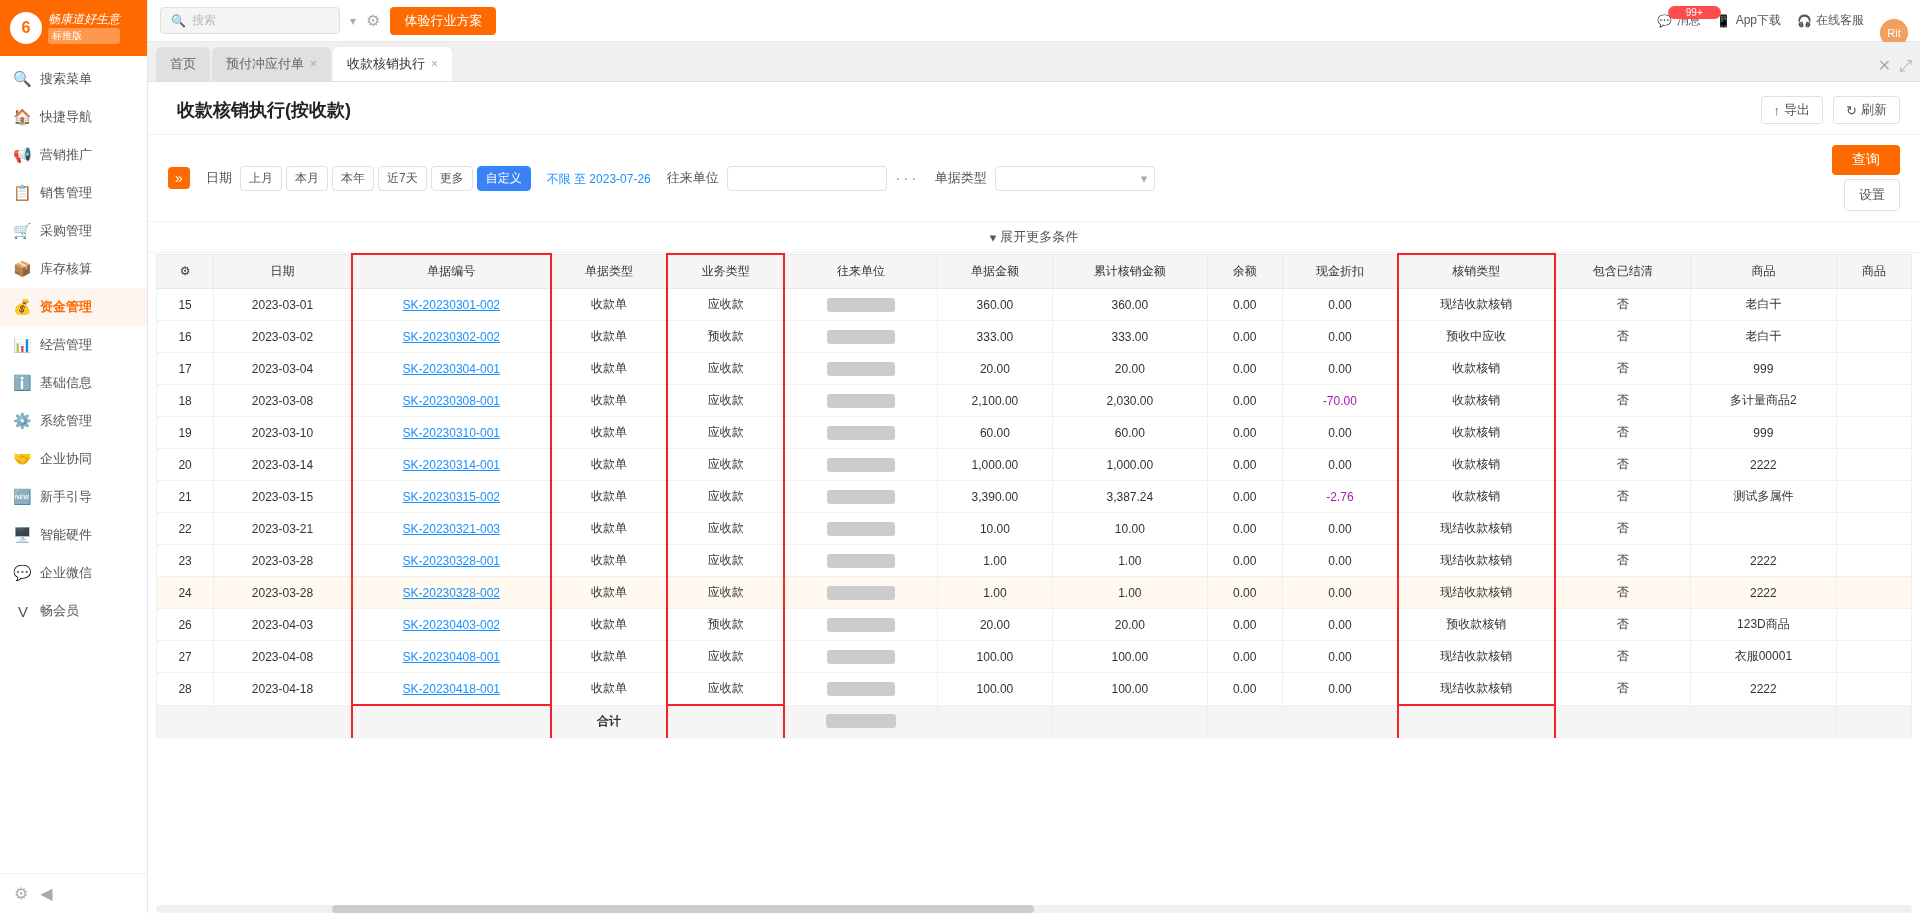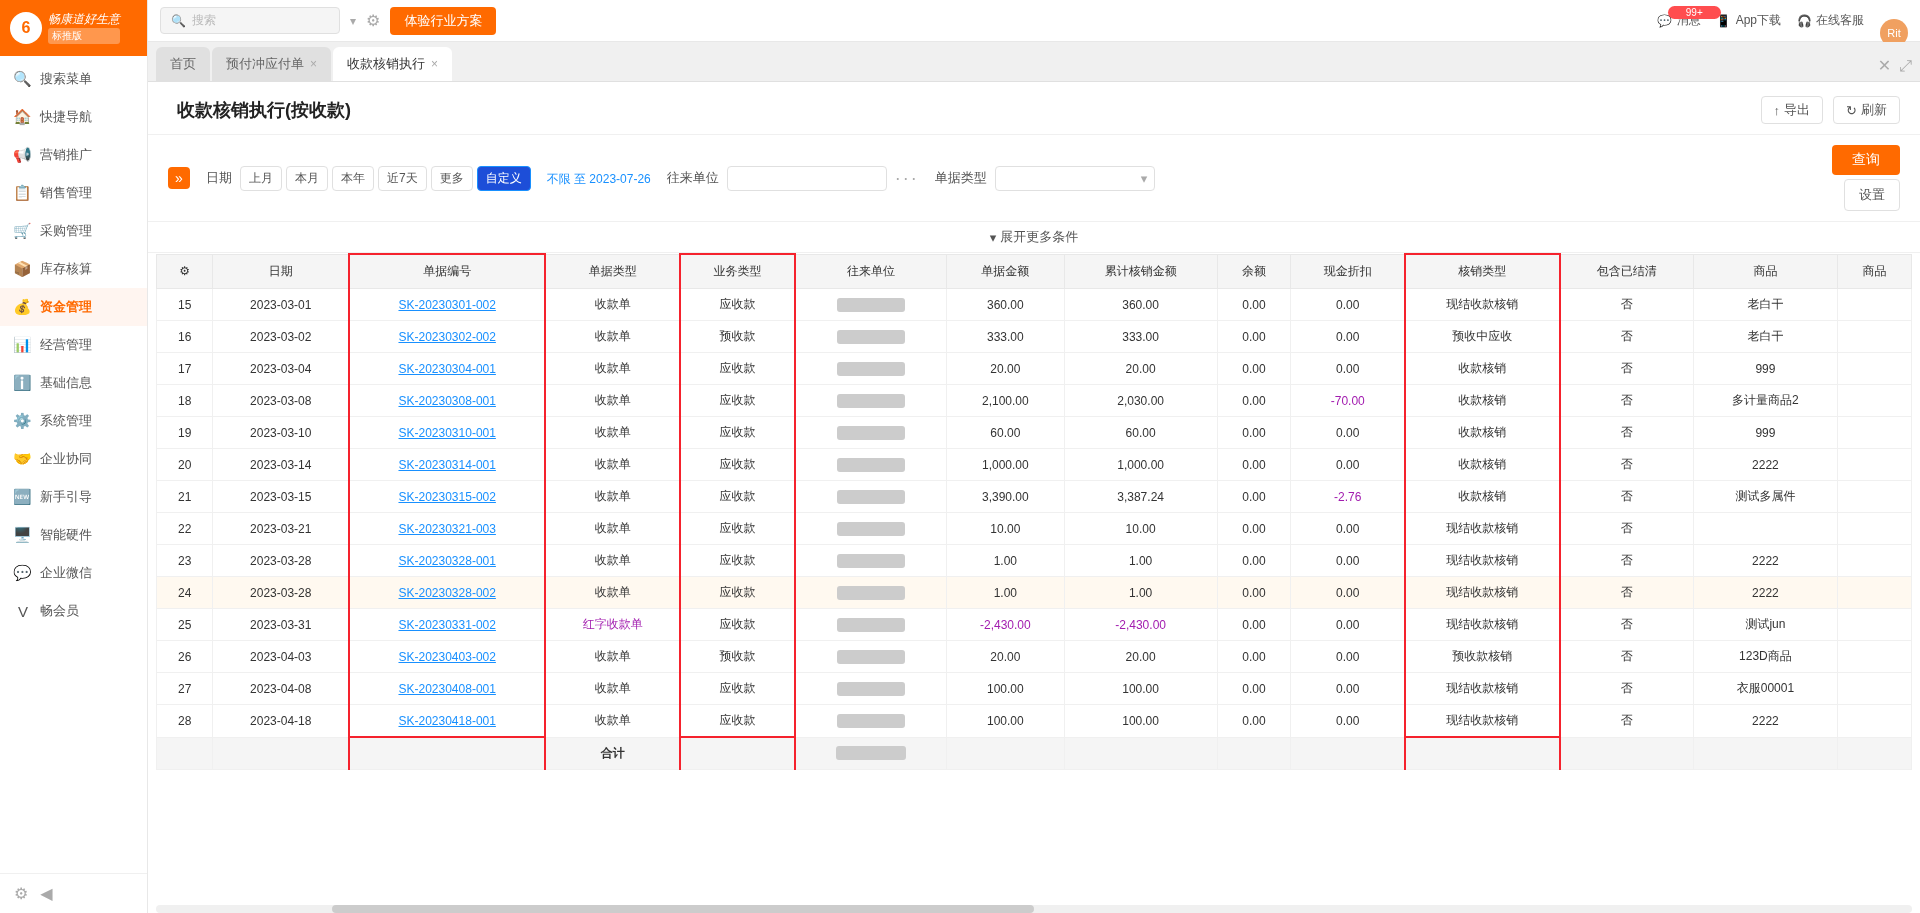--- a/index.html
+++ b/index.html
@@ -53,21 +53,21 @@
     .page-action-btn { display: flex; align-items: center; gap: 4px; color: #555; font-size: 13px; cursor: pointer; border: 1px solid #e0e0e0; border-radius: 4px; padding: 4px 12px; background: #fff; }
 
     
     .filter-area { padding: 10px 20px; border-bottom: 1px solid #f0f0f0; background: #fff; }
     .filter-row { display: flex; align-items: center; gap: 16px; flex-wrap: wrap; }
     .filter-toggle { width: 22px; height: 22px; background: #ff6a00; color: #fff; border-radius: 4px; display: flex; align-items: center; justify-content: center; cursor: pointer; font-size: 14px; }
     .filter-group { display: flex; align-items: center; gap: 8px; }
     .filter-label { color: #555; font-size: 13px; }
     .filter-date-btns { display: flex; gap: 4px; }
     .filter-date-btn { padding: 3px 8px; border: 1px solid #e0e0e0; border-radius: 4px; font-size: 12px; color: #555; cursor: pointer; background: #fff; }
-    .filter-date-btn.custom { background: #1d4ed8; color: #fff; border-color: #1890ff; }
+    .filter-date-btn.custom { background: #3b82f6; color: #fff; border-color: #1890ff; }
     .filter-date-range { font-size: 12px; color: #1890ff; margin-top: 2px; }
     .filter-input { border: 1px solid #e0e0e0; border-radius: 4px; padding: 4px 10px; font-size: 13px; color: #333; width: 160px; background: #fff; }
     .filter-select { border: 1px solid #e0e0e0; border-radius: 4px; padding: 4px 10px; font-size: 13px; color: #333; width: 160px; background: #fff; appearance: none; }
     .filter-dots { color: #aaa; font-size: 18px; letter-spacing: 2px; }
     .filter-spacer { flex: 1; }
     .filter-query-btn { background: #ff6a00; color: #fff; border: none; border-radius: 4px; padding: 6px 20px; font-size: 14px; cursor: pointer; }
     .filter-set-btn { background: #fff; color: #555; border: 1px solid #e0e0e0; border-radius: 4px; padding: 6px 14px; font-size: 13px; cursor: pointer; }
 
     
     .filter-expand { display: flex; justify-content: center; padding: 6px 0; border-bottom: 1px solid #f0f0f0; }
@@ -454,36 +454,20 @@
               <td>1.00</td>
               <td>1.00</td>
               <td>0.00</td>
               <td>0.00</td>
               <td class="td-highlight-left td-highlight-right">现结收款核销</td>
               <td>否</td>
               <td>2222</td>
               <td></td>
             </tr>
             <tr>
-              <td>25</td>
-              <td>2023-03-31</td>
-              <td class="td-highlight-left td-highlight-right"><span class="link-text">SK-20230331-002</span></td>
-              <td class="red-text">红字收款单</td>
-              <td class="td-highlight-left td-highlight-right">应收款</td>
-              <td><span style="background:#ccc;color:transparent;border-radius:3px;padding:0 24px;">blur</span></td>
-              <td class="red-text">-2,430.00</td>
-              <td class="red-text">-2,430.00</td>
-              <td>0.00</td>
-              <td>0.00</td>
-              <td class="td-highlight-left td-highlight-right">现结收款核销</td>
-              <td>否</td>
-              <td>测试jun</td>
-              <td></td>
-            </tr>
-            <tr>
               <td>26</td>
               <td>2023-04-03</td>
               <td class="td-highlight-left td-highlight-right"><span class="link-text">SK-20230403-002</span></td>
               <td>收款单</td>
               <td class="td-highlight-left td-highlight-right">预收款</td>
               <td><span style="background:#ccc;color:transparent;border-radius:3px;padding:0 24px;">blur</span></td>
               <td>20.00</td>
               <td>20.00</td>
               <td>0.00</td>
               <td>0.00</td>

